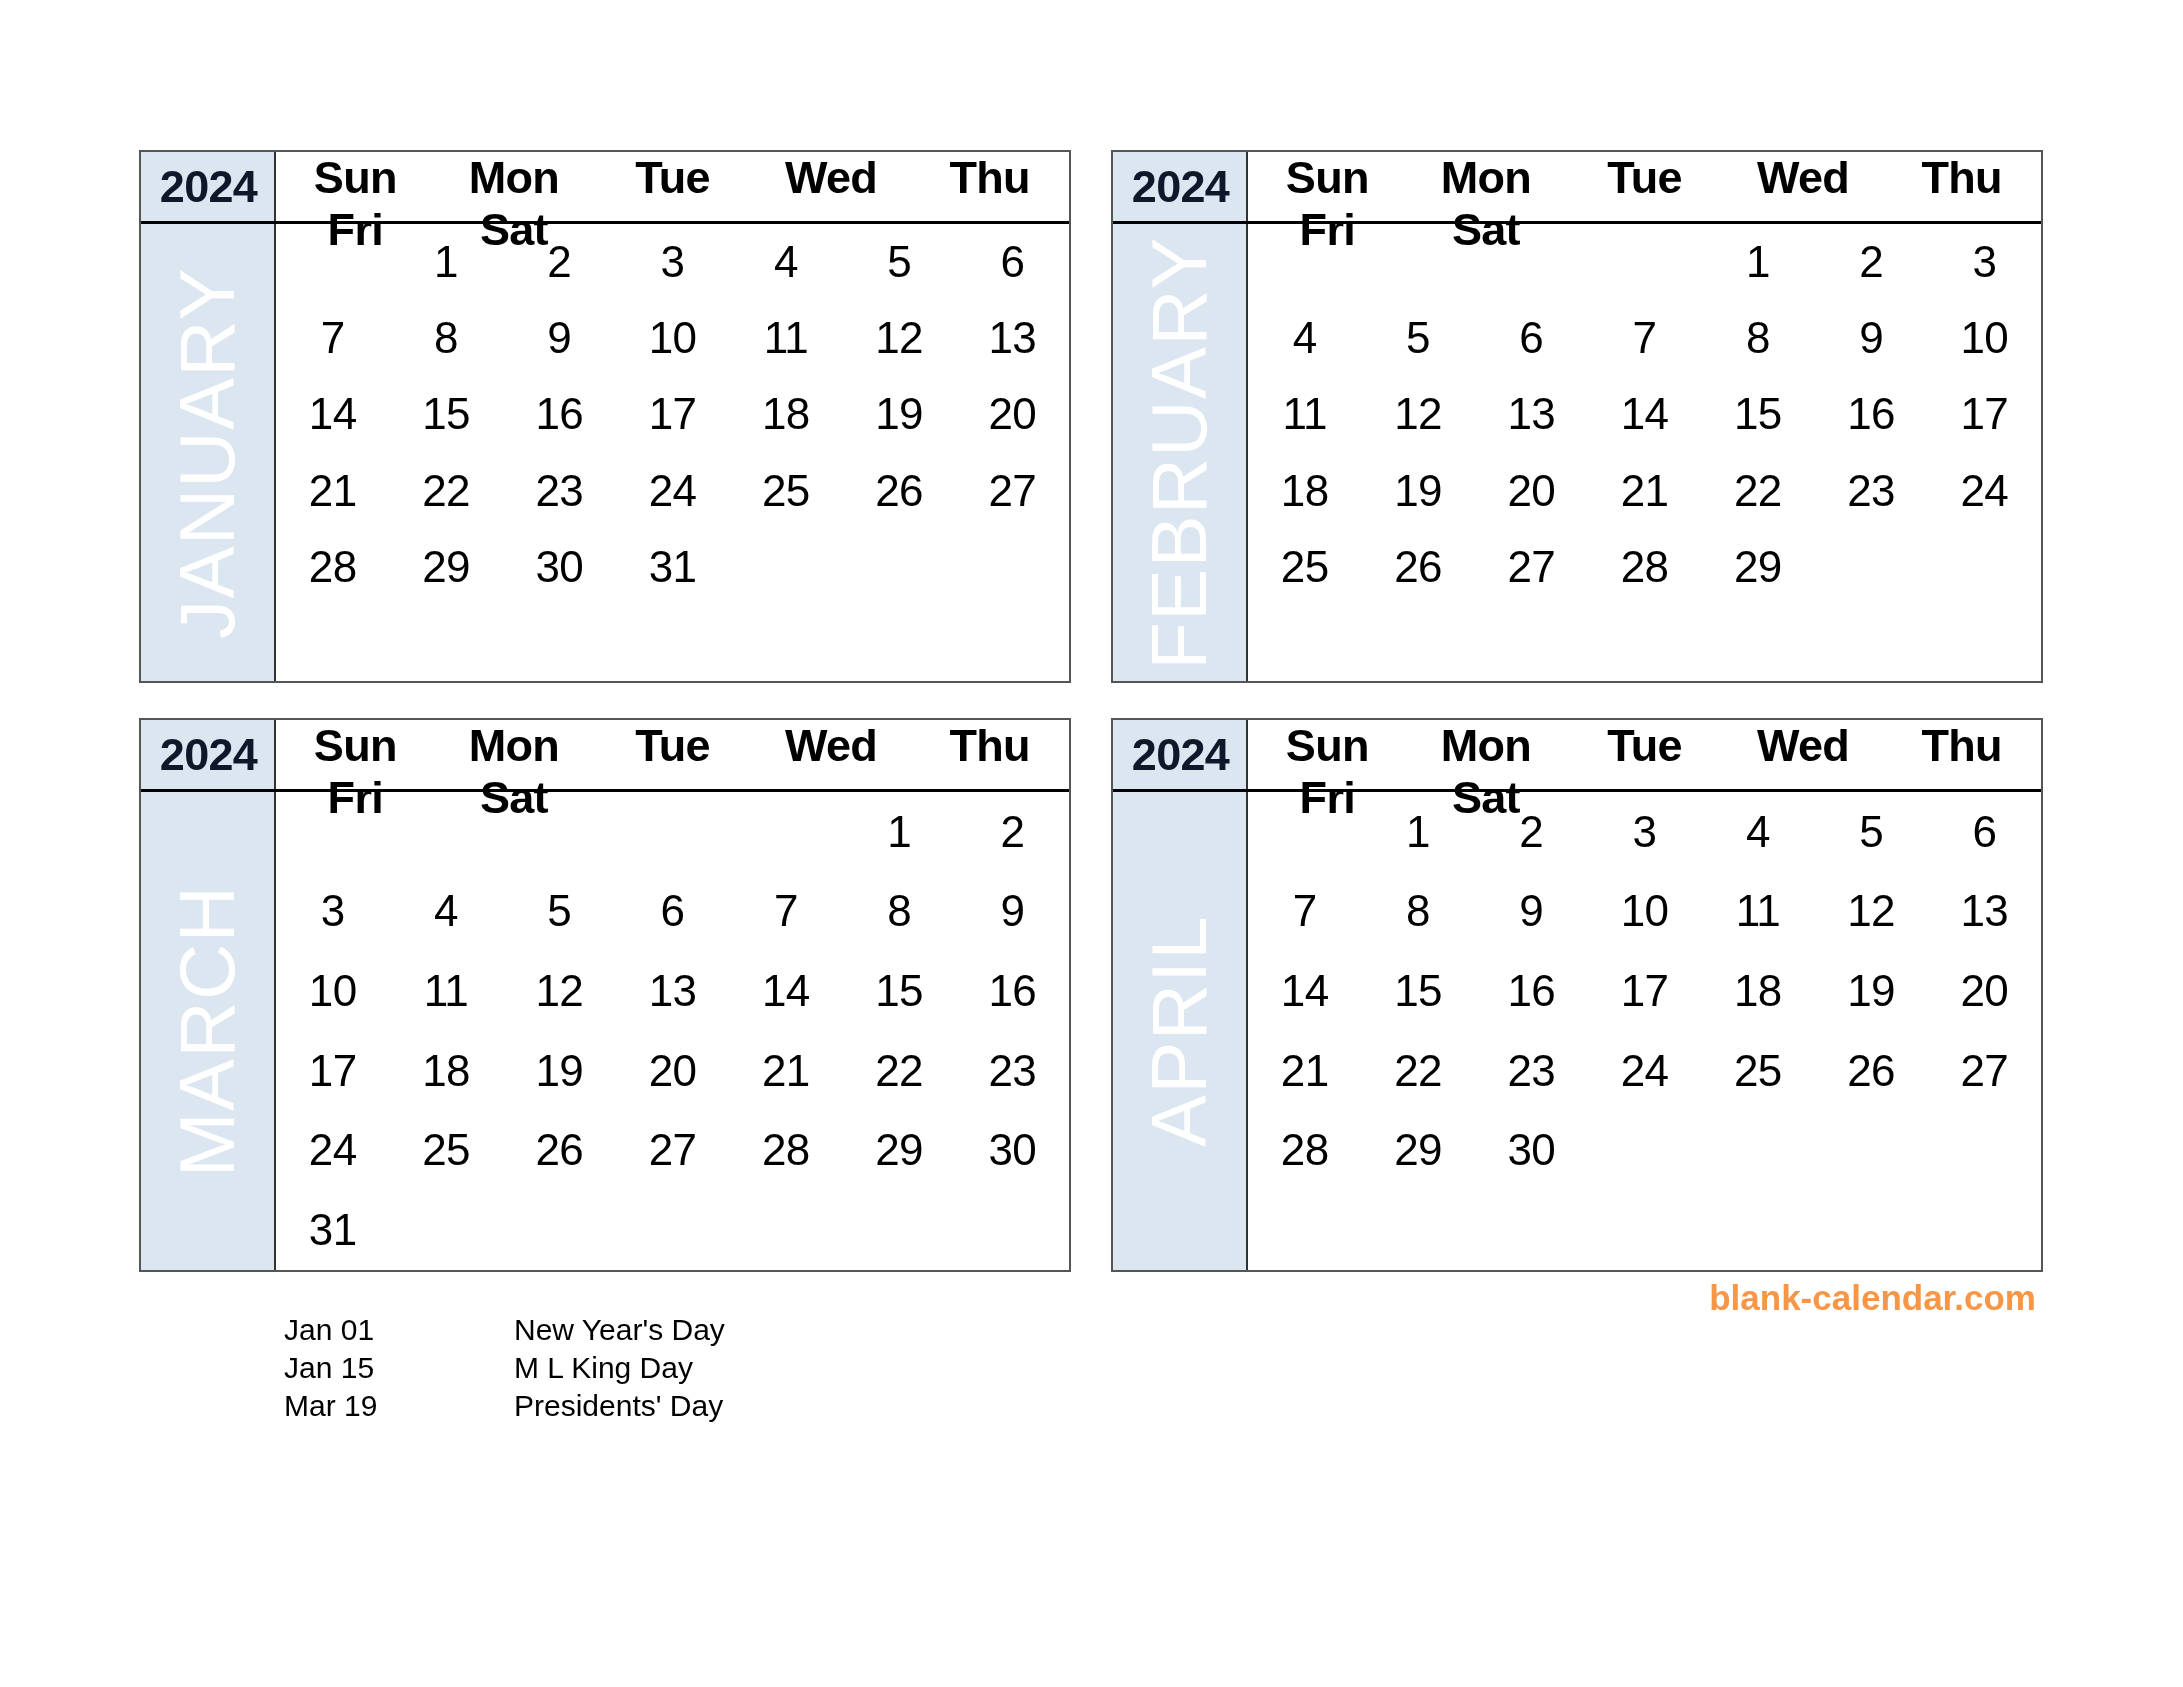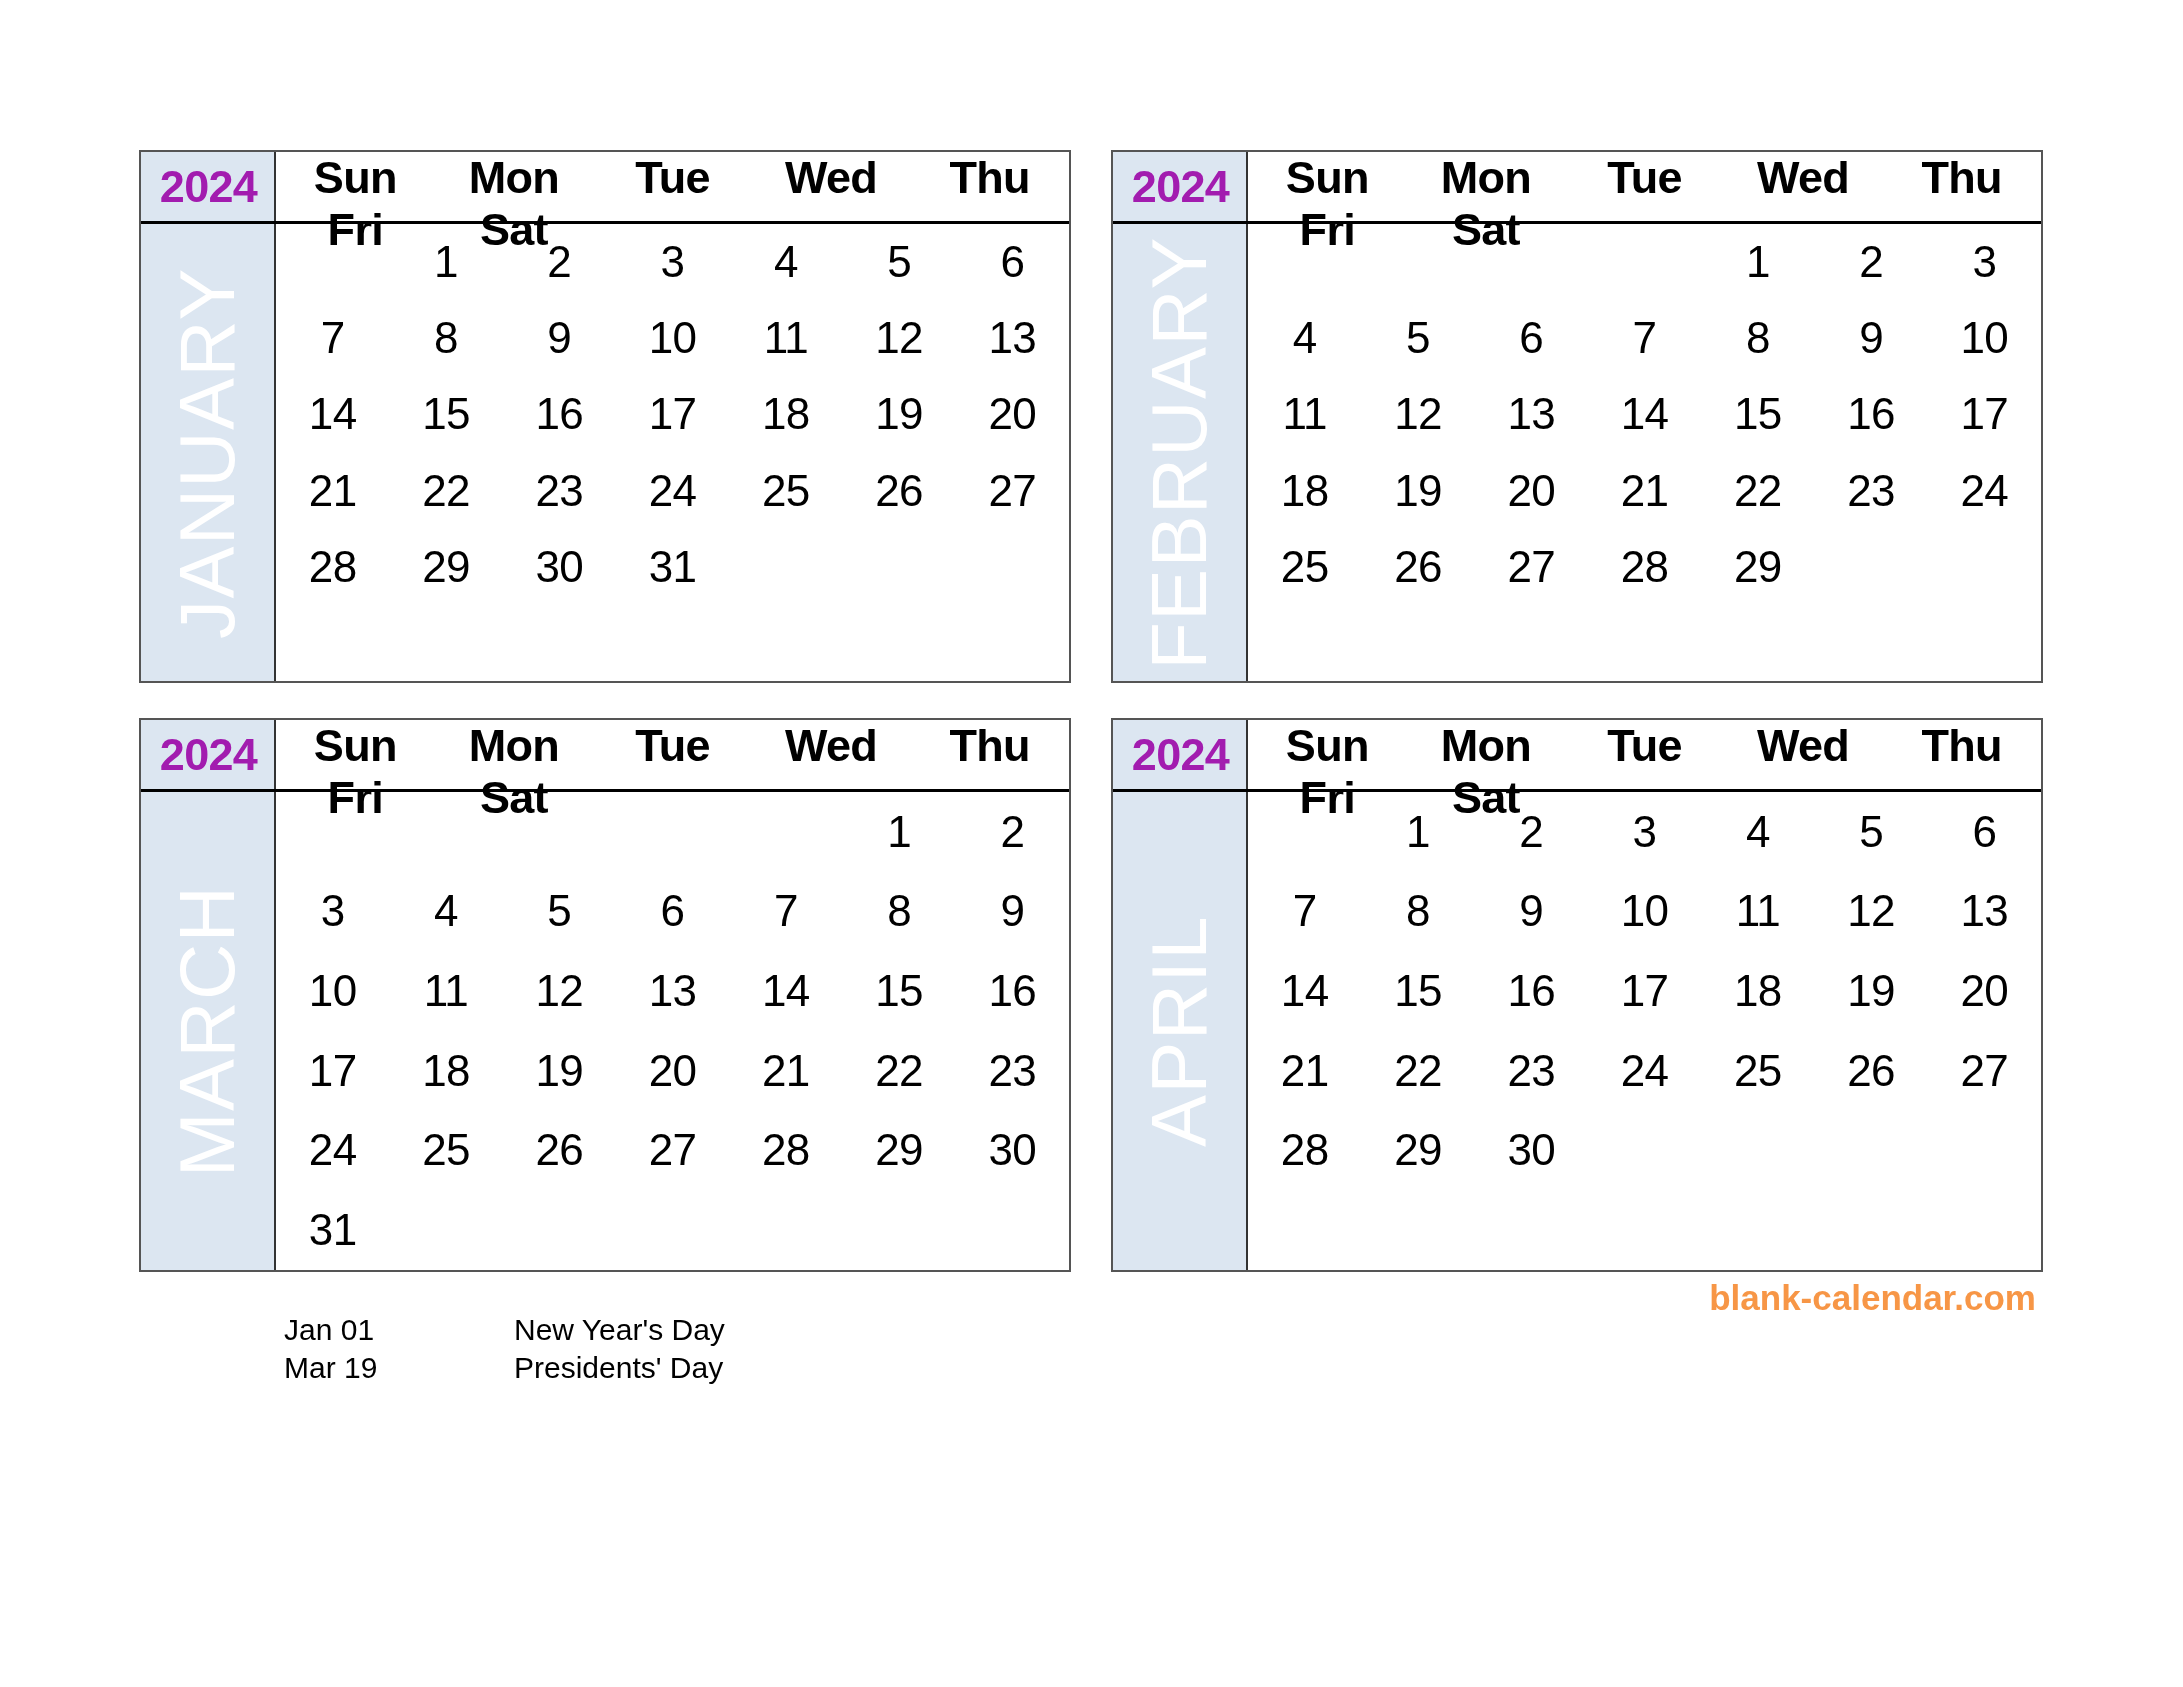--- a/index.html
+++ b/index.html
@@ -9,21 +9,21 @@
   .month { position: absolute; box-sizing: border-box; border: 2.6px solid #555555; background: #fff; }
   .m-jan { left: 139px; top: 150px; width: 932px; height: 533px; }
   .m-feb { left: 1111px; top: 150px; width: 932px; height: 533px; }
   .m-mar { left: 139px; top: 718px; width: 932px; height: 554px; }
   .m-apr { left: 1111px; top: 718px; width: 932px; height: 554px; }
 
   .month .sidebar { position: absolute; left: 0; top: 0; width: 135px; height: 100%;
                     background: #DCE6F1; box-sizing: border-box; border-right: 2.6px solid #333; }
   .month .year { position: absolute; left: 0; top: 0; width: 135px; height: 70px;
                  display: flex; align-items: center; justify-content: center;
-                 color: #a21caf; font-weight: bold; font-size: 45px; letter-spacing: -0.7px; }
+                 color: #0f172a; font-weight: bold; font-size: 45px; letter-spacing: -0.7px; }
   .month .header-line { position: absolute; left: 0; right: 0; top: 69px; height: 3.3px; background: #000; }
   .month .mlabel-wrap { position: absolute; left: 0; top: 72px; width: 132px; bottom: 0;
                         display: flex; align-items: center; justify-content: center; }
   .month .mlabel { transform: rotate(-90deg); white-space: nowrap; color: #ffffff;
                    font-size: 78px; font-weight: normal; letter-spacing: 1.3px; line-height: 1; }
 
   .month .dow { position: absolute; left: 135px; right: 0; top: 0; height: 69px;
                 display: grid; grid-template-columns: repeat(5, 1fr); align-items: center; }
   .month .dow span { text-align: center; font-weight: bold; font-size: 45px; letter-spacing: -0.7px; }
 
@@ -288,19 +288,23 @@
       </div>
     </div>
   </div>
 
 <div class="holidays">
   <div class="row">
     <span class="hdate">Jan 01</span>
     <span class="hname">New Year's Day</span>
   </div>
   <div class="row">
+    <span class="hdate">Jan 15</span>
+    <span class="hname">M L King Day</span>
+  </div>
+  <div class="row">
     <span class="hdate">Mar 19</span>
     <span class="hname">Presidents' Day</span>
   </div>
 </div>
 
 <a class="site-link">blank-calendar.com</a>
 
 
 </body></html>

